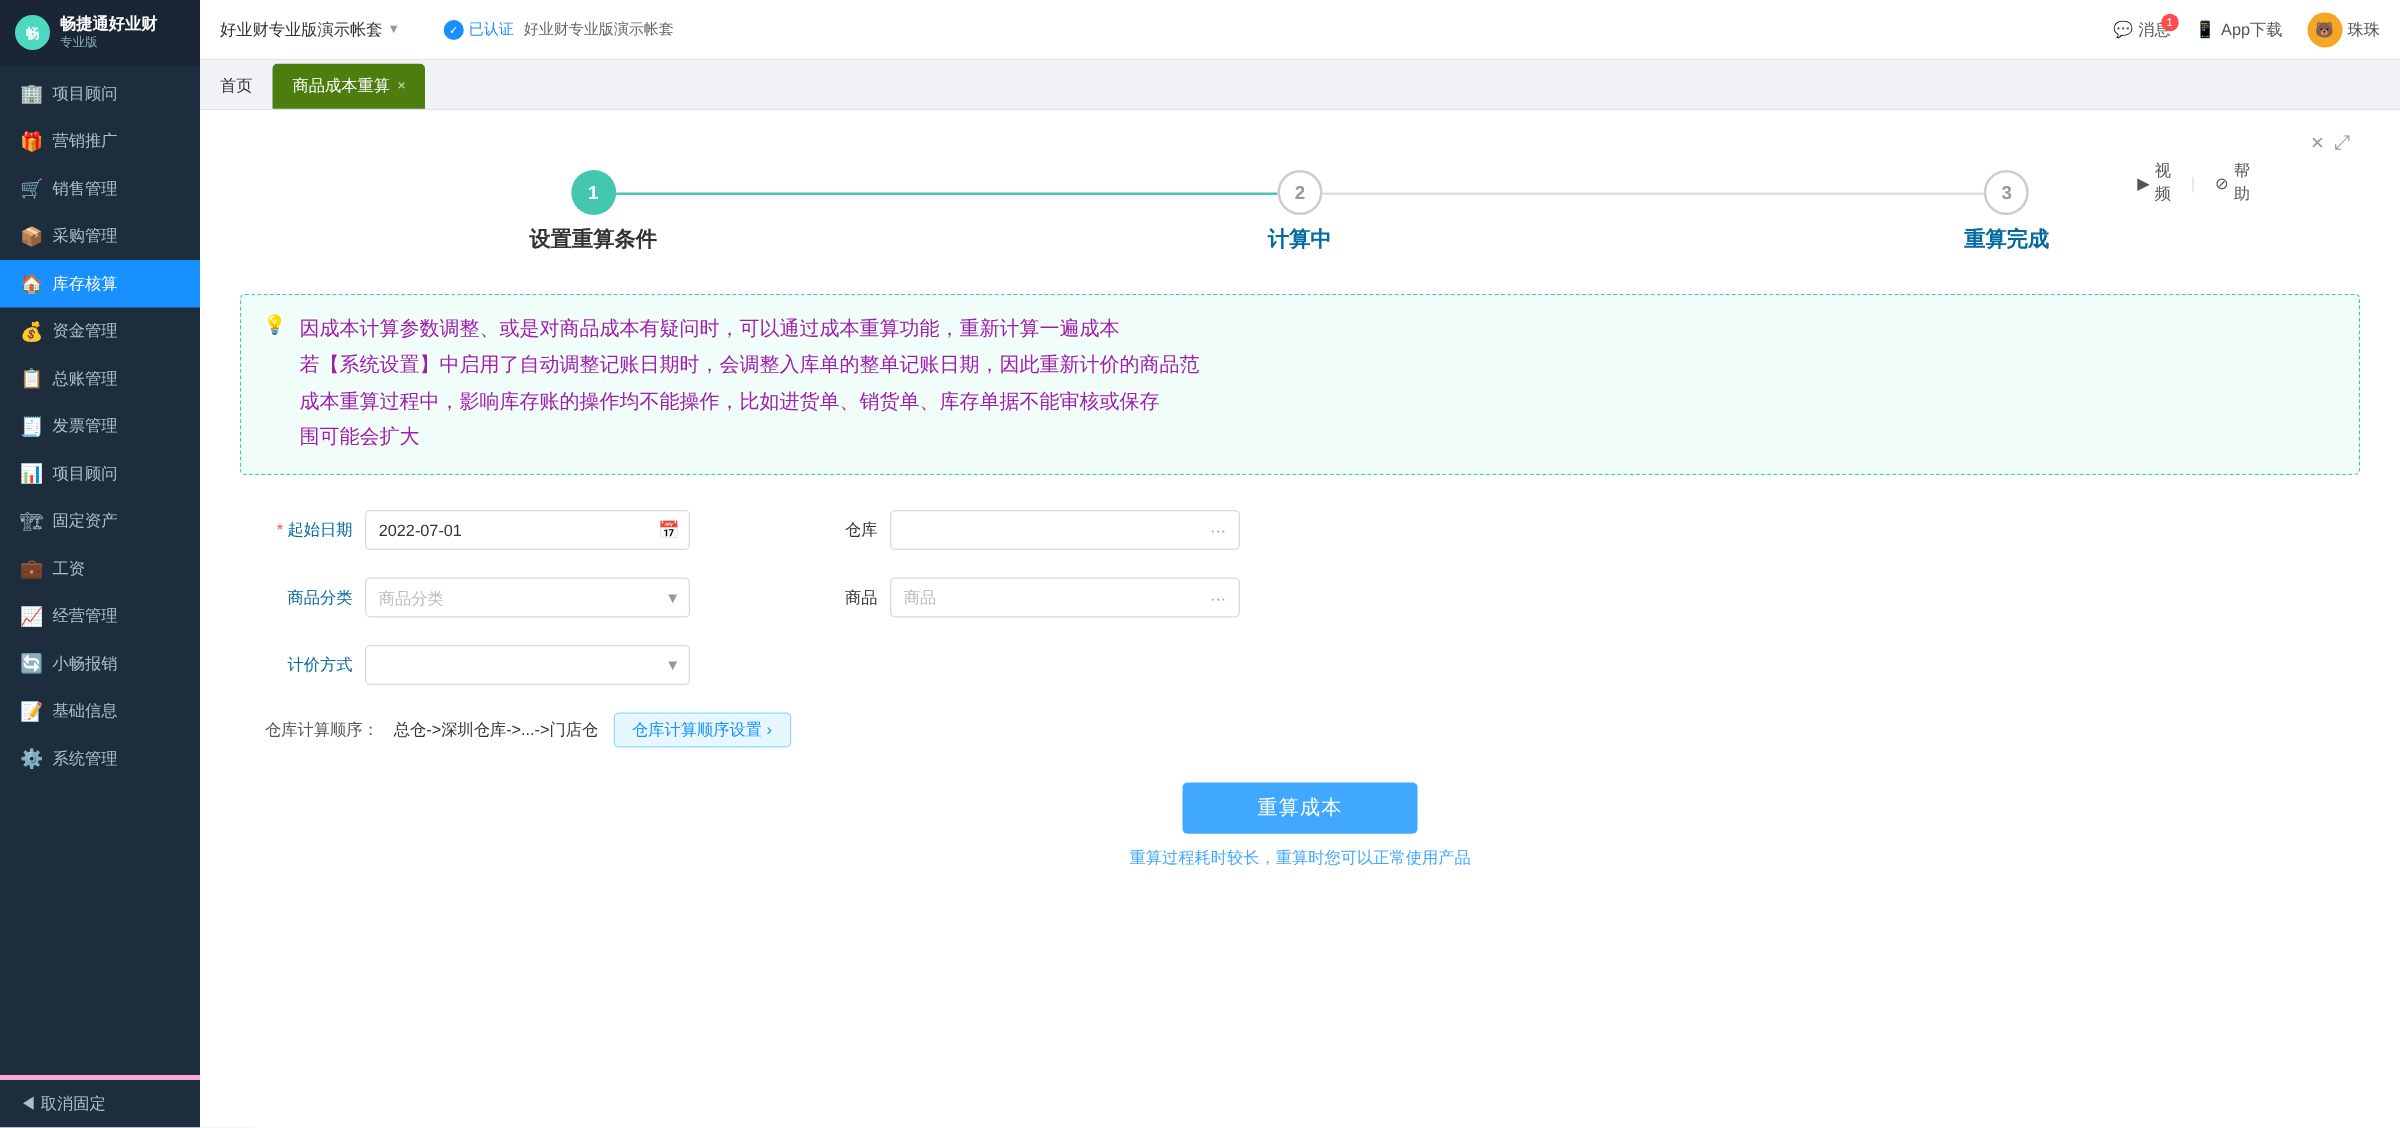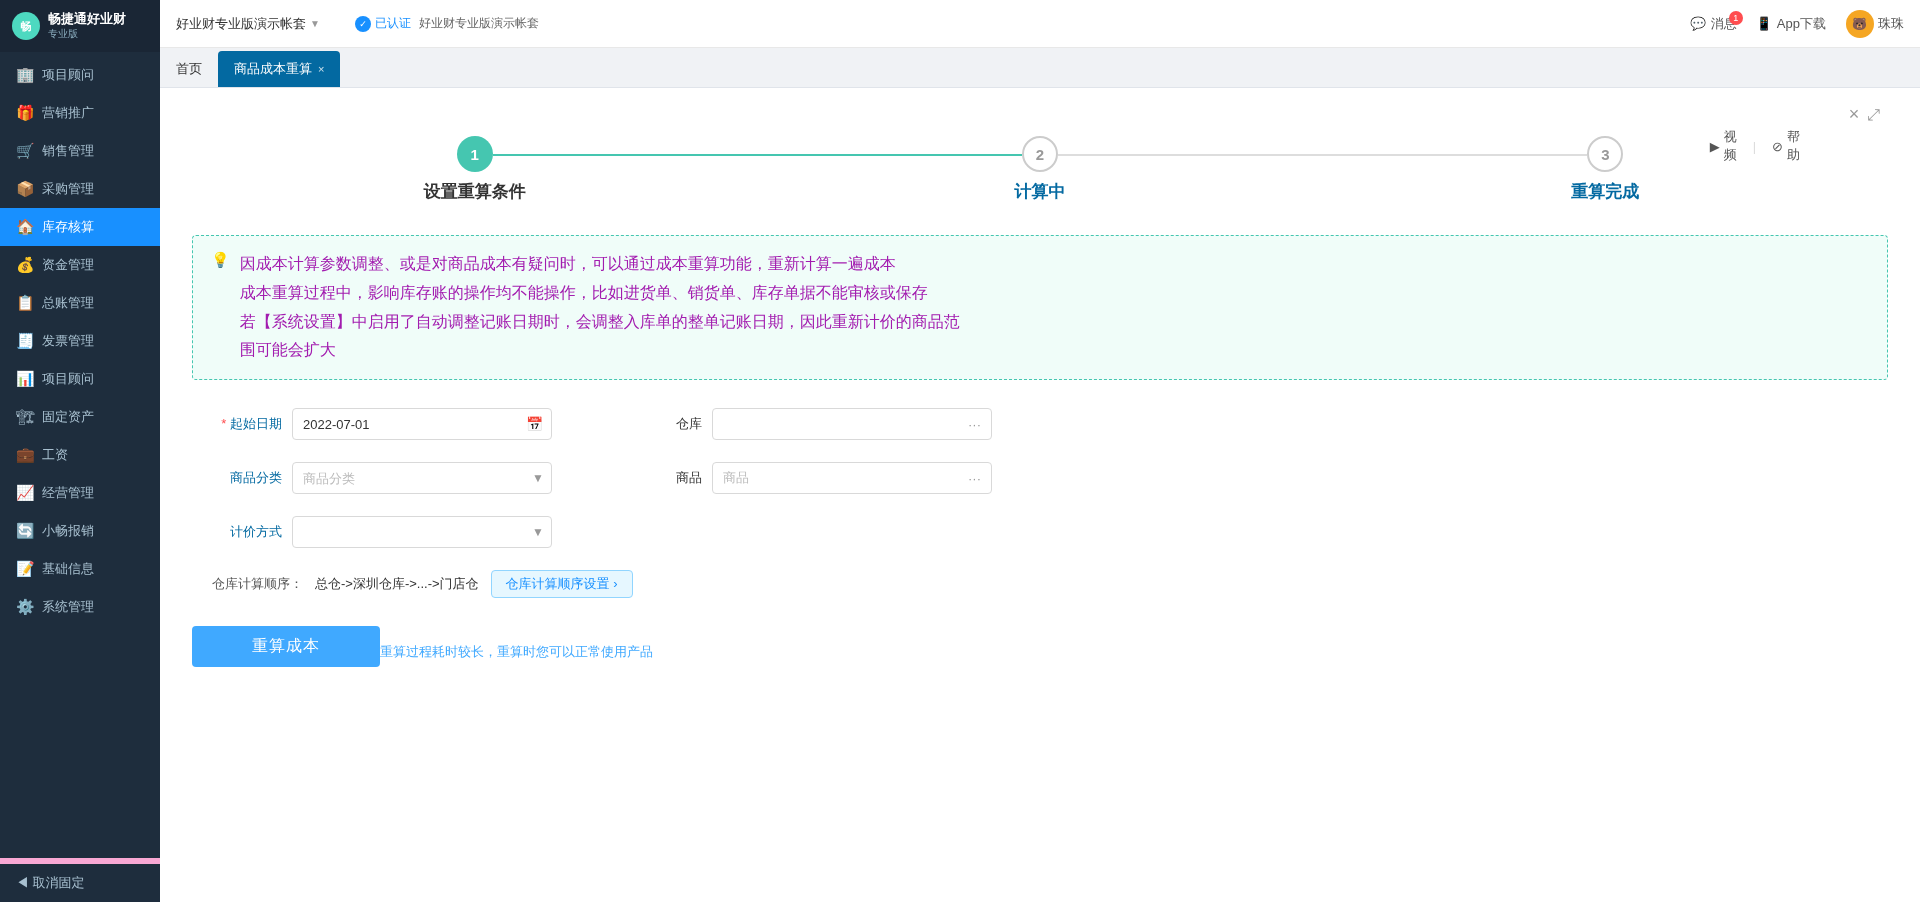--- a/index.html
+++ b/index.html
@@ -42,21 +42,21 @@
       cursor: pointer;
       font-size: 13px;
     }
     .sidebar-item.active { background: #1890ff; color: #fff; }
     .sidebar-item-icon { font-size: 15px; width: 18px; text-align: center; }
     .sidebar-bottom {
       padding: 10px 16px;
       color: #a8c0d0;
       cursor: pointer;
       display: flex; align-items: center; gap: 6px;
-      border-top: 6px solid #f9a8d4;
+      border-top: 4px solid #f9a8d4;
       font-size: 13px;
       text-align: right;
     }
 
     
     .main {
       flex: 1;
       display: flex;
       flex-direction: column;
       background: #f0f2f5;
@@ -133,21 +133,21 @@
       font-size: 13px;
       cursor: pointer;
       border-radius: 4px 4px 0 0;
       color: #555;
     }
     .tab.home {
       background: #f0f2f5;
       color: #333;
     }
     .tab.active {
-      background: #0369a1;
+      background: #4d7c0f;
       color: white;
     }
     .tab-close { font-size: 11px; opacity: 0.8; cursor: pointer; }
 
     
     .page-content {
       flex: 1;
       background: white;
       margin: 0;
       overflow: auto;
@@ -311,21 +311,21 @@
       border-radius: 4px;
       padding: 4px 14px;
       color: #1890ff;
       font-size: 13px;
       cursor: pointer;
       display: flex; align-items: center; gap: 4px;
     }
 
     
     .recalc-wrap {
-      display: flex; flex-direction: row; align-items: center;
+      display: flex; flex-direction: column; align-items: center;
       margin-top: 10px;
     }
     .recalc-btn {
       background: #40a9ff;
       color: white;
       border: none;
       border-radius: 4px;
       padding: 10px 60px;
       font-size: 16px;
       cursor: pointer;
@@ -505,22 +505,22 @@
           </div>
           <div class="step-label inactive">重算完成</div>
         </div>
       </div>
     </div>
 
     <div class="info-box">
       <div class="info-icon">💡</div>
       <div class="info-text">
         <div>因成本计算参数调整、或是对商品成本有疑问时，可以通过成本重算功能，重新计算一遍成本</div>
+        <div>若【系统设置】中启用了自动调整记账日期时，会调整入库单的整单记账日期，因此重新计价的商品范</div>
         <div>成本重算过程中，影响库存账的操作均不能操作，比如进货单、销货单、库存单据不能审核或保存</div>
-        <div>若【系统设置】中启用了自动调整记账日期时，会调整入库单的整单记账日期，因此重新计价的商品范</div>
         <div>围可能会扩大</div>
       </div>
     </div>
 
     <div class="form-section">
 
       <div class="form-row">
         <div class="form-label required">起始日期</div>
         <div class="form-input-wrap">
           <input class="form-input" type="text" value="2022-07-01" style="">

